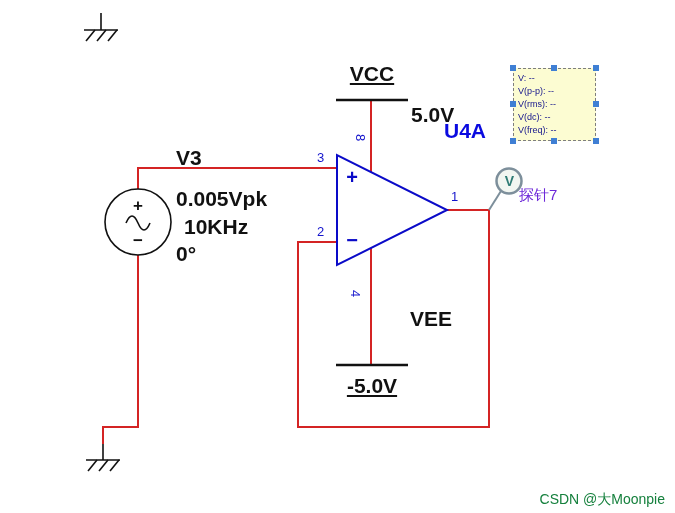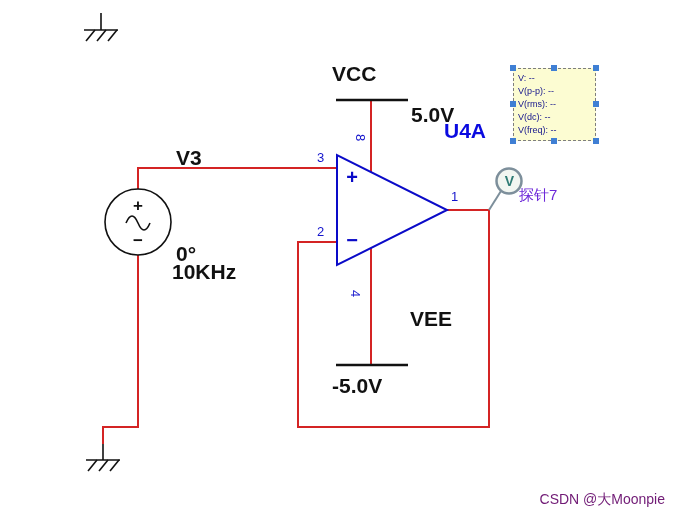--- a/index.html
+++ b/index.html
@@ -8,38 +8,38 @@
   svg{position:absolute;left:0;top:0;}
   .wire{stroke:var(--wire);stroke-width:2;fill:none;}
   .blk{stroke:#111;stroke-width:1.6;fill:none;}
   .bar{stroke:#111;stroke-width:2.4;}
   .opamp-body{stroke:var(--component-blue);stroke-width:2;fill:#fff;}
   .src-body{stroke:#111;stroke-width:1.6;fill:#fff;}
   .probe-ring{stroke:#7d8f9b;stroke-width:2.5;fill:#f2f6f1;}
   .probe-lead{stroke:#7d8f9b;stroke-width:2;fill:none;}
   .lbl{position:absolute;font-weight:bold;font-size:21px;color:#111;white-space:nowrap;}
   .lbl-blue{color:var(--label-blue);}
-  .ctr{text-align:left;}
+  .ctr{text-align:center;text-decoration:underline;}
   .pin{position:absolute;font-size:13px;color:var(--pin-blue);white-space:nowrap;}
   .rot90{transform:rotate(90deg);}
   .sign{position:absolute;font-weight:bold;text-align:center;width:18px;line-height:1;}
   .opamp-sign{color:var(--component-blue);font-size:20px;}
   .src-sign{color:#111;font-size:17px;}
   .probe-v{position:absolute;left:502px;top:173px;width:15px;text-align:center;
            font-weight:bold;font-size:14px;color:var(--probe-teal);}
   .probe-name{position:absolute;left:519px;top:186px;font-size:15px;color:#6d28d9;white-space:nowrap;}
   .info-box{position:absolute;left:513px;top:68px;width:83px;height:73px;
             background:var(--info-bg);border:1px dashed #7e7e7e;box-sizing:border-box;
             padding:3px 0 0 4px;}
   .info-box span{display:block;font-size:9px;line-height:13px;color:var(--info-text);white-space:nowrap;}
   .handle{position:absolute;width:6px;height:6px;background:var(--handle-blue);}
   .h-tl{left:-4px;top:-4px;}   .h-tm{left:37px;top:-4px;}   .h-tr{right:-4px;top:-4px;}
   .h-ml{left:-4px;top:32px;}   .h-mr{right:-4px;top:32px;}
   .h-bl{left:-4px;bottom:-4px;}.h-bm{left:37px;bottom:-4px;}.h-br{right:-4px;bottom:-4px;}
-  .watermark{position:absolute;right:10px;bottom:4px;font-size:14px;color:#701a75;white-space:nowrap;}
+  .watermark{position:absolute;right:10px;bottom:4px;font-size:14px;color:#15803d;white-space:nowrap;}
 </style>
 </head>
 <body>
 
 <div class="canvas">
 
   <svg width="675" height="513" viewBox="0 0 675 513">
 
     <g class="blk">
       <line x1="101" y1="13" x2="101" y2="30"></line>
@@ -74,21 +74,22 @@
 
     <polygon class="opamp-body" points="337,155 337,265 447,210"></polygon>
 
     <g>
       <line class="probe-lead" x1="489" y1="210" x2="501" y2="191"></line>
       <circle class="probe-ring" cx="509" cy="181" r="12.5"></circle>
     </g>
   </svg>
 
   <div class="lbl" style="left:176px;top:146px;">V3</div>
-  <div class="lbl" style="left:172px;top:215px;margin-top:45px;">10KHz</div>
+  <div class="lbl" style="left:176px;top:187px;">0.005Vpk</div>
+  <div class="lbl" style="left:184px;top:215px;">10KHz</div>
   <div class="lbl" style="left:176px;top:242px;">0°</div>
   <div class="sign src-sign" style="left:129px;top:197px;">+</div>
   <div class="sign src-sign" style="left:129px;top:232px;">−</div>
 
   <div class="lbl ctr" style="left:332px;top:62px;width:80px;">VCC</div>
   <div class="lbl" style="left:411px;top:103px;">5.0V</div>
   <div class="lbl" style="left:410px;top:307px;">VEE</div>
   <div class="lbl ctr" style="left:332px;top:374px;width:80px;">-5.0V</div>
 
   <div class="lbl lbl-blue" style="left:444px;top:119px;">U4A</div>

